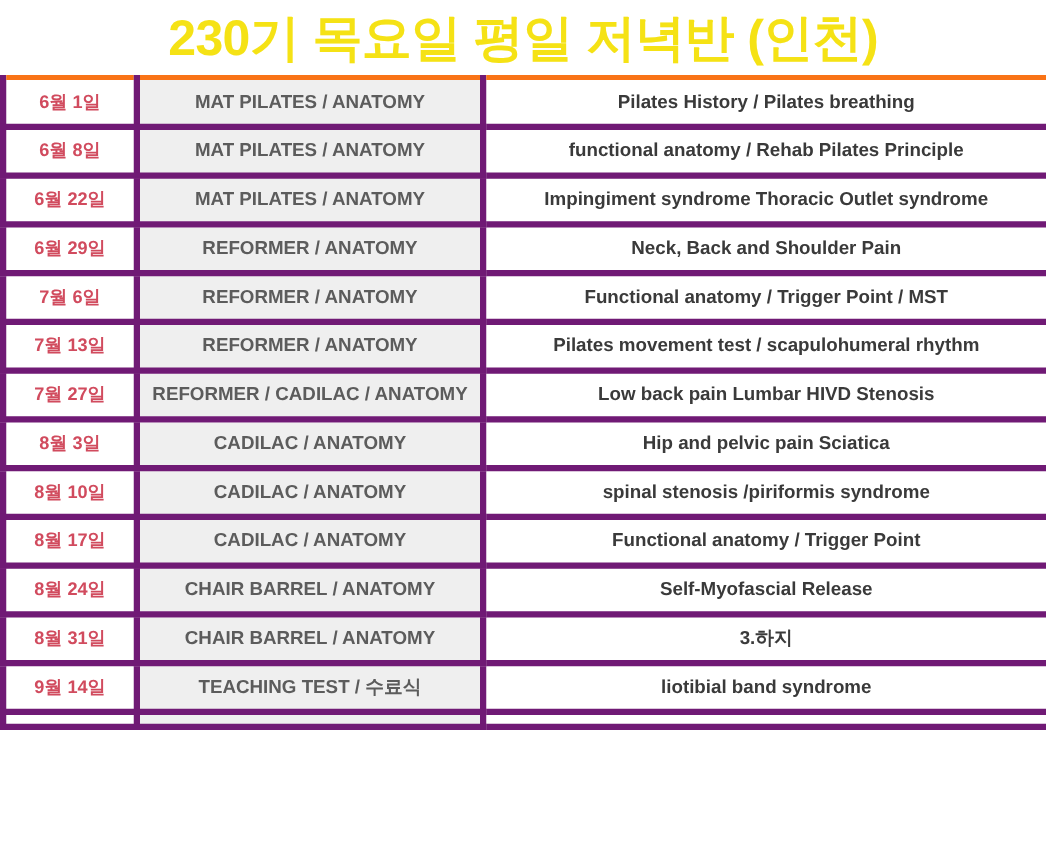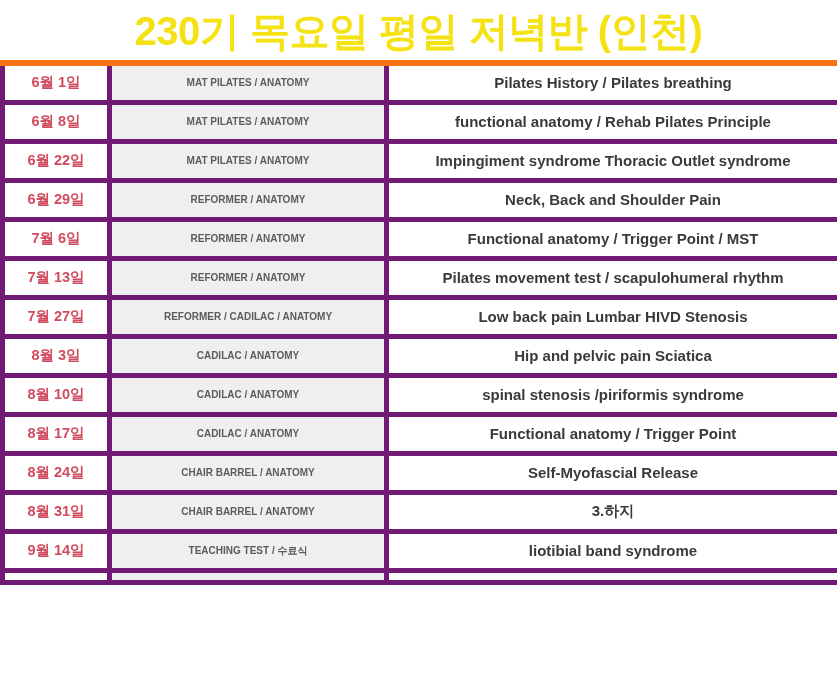--- a/index.html
+++ b/index.html
@@ -54,34 +54,34 @@
     text-align: center;
     color: #d14b5e;
     font-weight: bold;
     font-size: 14.5px;
   }
   td.course {
     text-align: center;
     background: #efefef;
     color: #5c5c5c;
     font-weight: bold;
-    font-size: 10px;
+    font-size: 15px;
   }
   td.topic {
     text-align: center;
     color: #3a3a3a;
     font-weight: bold;
     font-size: 15px;
     margin-left: 28px;
   }
   tr.group-start td {
     border-top: 2px solid #c2410c;
   }
   tr.first-row td {
-    border-top: 6px solid #f97316;
+    border-top: 4px solid #f97316;
   }
   tr.last-partial td {
     height: 12px;
   }
 </style>
 </head>
 <body>
 
 <div class="page">
 

